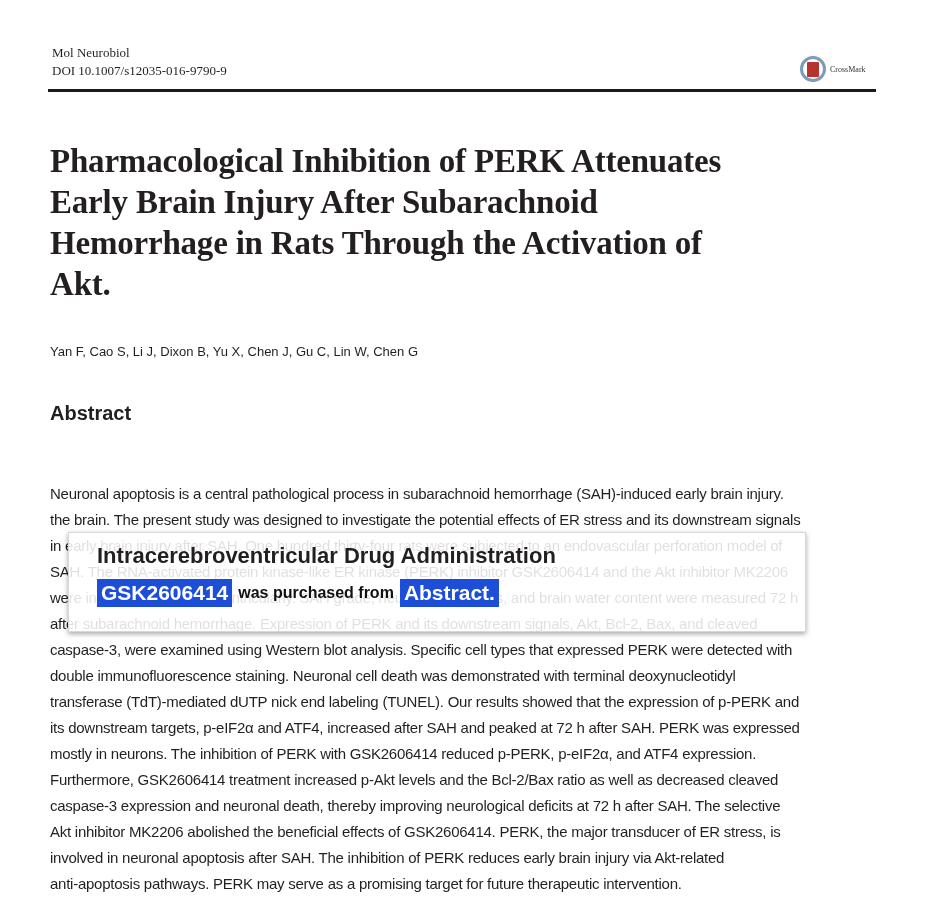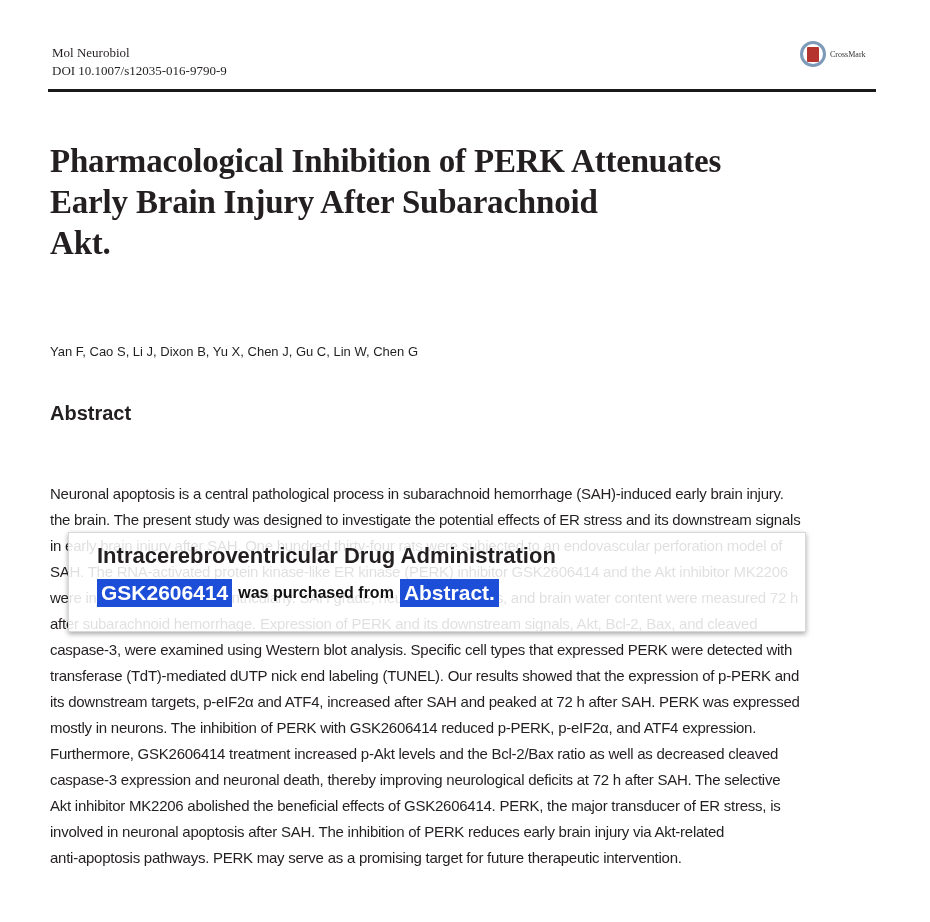--- a/index.html
+++ b/index.html
@@ -1,18 +1,18 @@
 <!DOCTYPE html>
 <html><head>
 <meta charset="utf-8">
 <style>
   html, body { margin: 0; padding: 0; background: #ffffff; }
   body { width: 930px; height: 922px; position: relative; overflow: hidden; font-family: "Liberation Sans", sans-serif; color: #231f20; }
   .journal { position: absolute; left: 52px; top: 44px; font-family: "Liberation Serif", serif; font-size: 13px; line-height: 18px; color: #231f20; }
-  .crossmark { position: absolute; left: 800px; top: 41px; display: flex; align-items: center; gap: 4px; }
+  .crossmark { position: absolute; left: 800px; top: 56px; display: flex; align-items: center; gap: 4px; }
   .crossmark-logo { width: 26px; height: 26px; border-radius: 50%; border: 3px solid #7d9ab8; box-sizing: border-box; background: #ffffff; position: relative; display: flex; align-items: center; justify-content: center; }
   .crossmark-logo .inner { width: 12px; height: 15px; background: #b5352e; border-radius: 1px; }
   .crossmark-label { font-family: "Liberation Serif", serif; font-size: 8px; color: #333; }
   .rule { position: absolute; left: 48px; top: 89px; width: 828px; height: 3px; background: #1a1a1a; }
   .title { position: absolute; left: 50px; top: 141px; width: 840px; font-family: Liberation Serif, serif; font-weight: bold; font-size: 33px; line-height: 41px; letter-spacing: -0.2px; color: #231f20; margin: 0; }
   .authors { position: absolute; left: 50px; top: 344px; font-size: 13px; color: #231f20; }
   .abstract-heading { position: absolute; left: 50px; top: 402px; font-weight: bold; font-size: 20px; color: #231f20; margin: 0; }
   .abstract { position: absolute; left: 50px; top: 437px; width: 845px; margin-top: 44px; }
   .abstract .line { font-size: 15px; line-height: 26px; height: 26px; white-space: nowrap; color: #231f20; letter-spacing: -0.25px; }
   .overlay { position: absolute; left: 68px; top: 532px; width: 738px; height: 100px; background: rgba(255,255,255,0.86); box-shadow: 0 2px 5px rgba(0,0,0,0.35); border: 1px solid #d8d8d8; box-sizing: border-box; }
@@ -34,35 +34,37 @@
       <div class="inner"></div>
     </div>
   <span class="crossmark-label">CrossMark</span>
 </div>
 
 <div class="rule"></div>
 
 <h1 class="title">
   <div>Pharmacological Inhibition of PERK Attenuates</div>
   <div>Early Brain Injury After Subarachnoid</div>
+  <div>Hemorrhage in Rats Through the Activation of</div>
   <div>Akt.</div>
 </h1>
 
 <div class="authors">Yan F, Cao S, Li J, Dixon B, Yu X, Chen J, Gu C, Lin W, Chen G</div>
 
 <h2 class="abstract-heading">Abstract</h2>
 
 <div class="abstract">
   <div class="line">Neuronal apoptosis is a central pathological process in subarachnoid hemorrhage (SAH)-induced early brain injury.</div>
   <div class="line">the brain. The present study was designed to investigate the potential effects of ER stress and its downstream signals</div>
   <div class="line">in early brain injury after SAH. One hundred thirty-four rats were subjected to an endovascular perforation model of</div>
   <div class="line">SAH. The RNA-activated protein kinase-like ER kinase (PERK) inhibitor GSK2606414 and the Akt inhibitor MK2206</div>
   <div class="line">were injected intracerebroventricularly. SAH grade, neurological scores, and brain water content were measured 72 h</div>
   <div class="line">after subarachnoid hemorrhage. Expression of PERK and its downstream signals, Akt, Bcl-2, Bax, and cleaved</div>
   <div class="line">caspase-3, were examined using Western blot analysis. Specific cell types that expressed PERK were detected with</div>
+  <div class="line">double immunofluorescence staining. Neuronal cell death was demonstrated with terminal deoxynucleotidyl</div>
   <div class="line">transferase (TdT)-mediated dUTP nick end labeling (TUNEL). Our results showed that the expression of p-PERK and</div>
   <div class="line">its downstream targets, p-eIF2α and ATF4, increased after SAH and peaked at 72 h after SAH. PERK was expressed</div>
   <div class="line">mostly in neurons. The inhibition of PERK with GSK2606414 reduced p-PERK, p-eIF2α, and ATF4 expression.</div>
   <div class="line">Furthermore, GSK2606414 treatment increased p-Akt levels and the Bcl-2/Bax ratio as well as decreased cleaved</div>
   <div class="line">caspase-3 expression and neuronal death, thereby improving neurological deficits at 72 h after SAH. The selective</div>
   <div class="line">Akt inhibitor MK2206 abolished the beneficial effects of GSK2606414. PERK, the major transducer of ER stress, is</div>
   <div class="line">involved in neuronal apoptosis after SAH. The inhibition of PERK reduces early brain injury via Akt-related</div>
   <div class="line">anti-apoptosis pathways. PERK may serve as a promising target for future therapeutic intervention.</div>
 </div>
 

